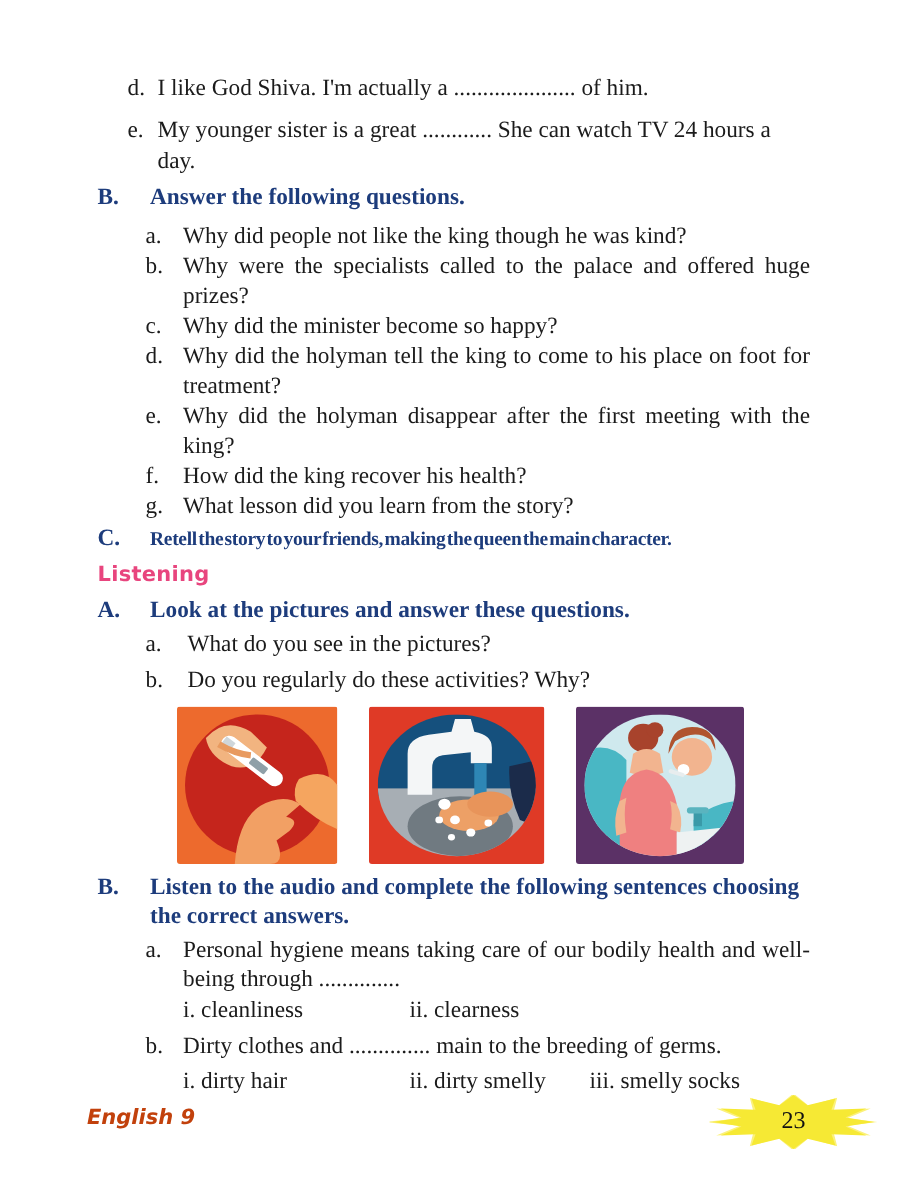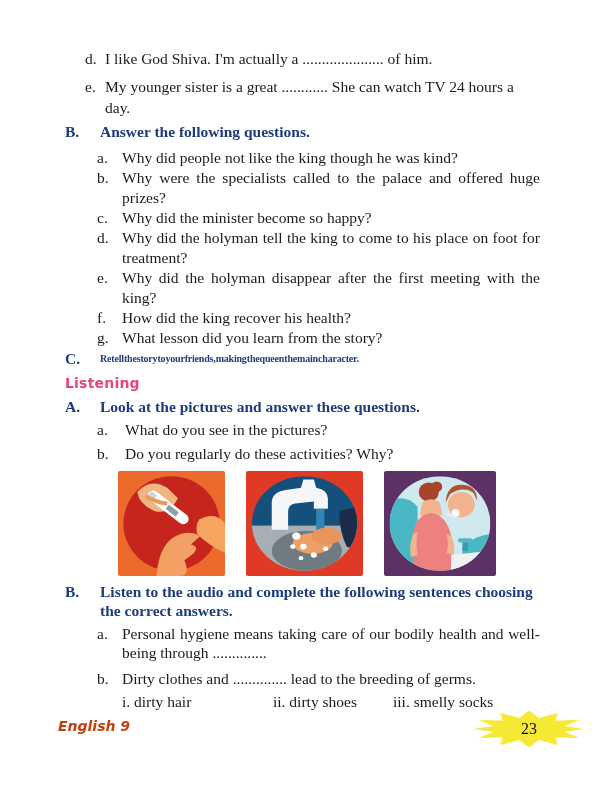--- a/index.html
+++ b/index.html
@@ -18,21 +18,21 @@
   .fill-item{margin-left:25px;line-height:21px;}
   .fill-item .lbl{flex:0 0 20px;}
   .fill-item .txt{flex:1;max-width:425px;}
   .q-item{margin-left:37px;line-height:20px;}
   .q-item .lbl{flex:0 0 25px;}
   .q-item .txt{flex:1;max-width:418px;text-align:justify;}
   .q-single .txt{text-align:left;}
   .heading-row{margin-left:5px;line-height:21px;font-weight:bold;color:#1d3c7c;}
   .heading-row .lbl{flex:0 0 35px;}
   .heading-row .txt{flex:1;max-width:440px;}
-  .condensed{white-space:nowrap;letter-spacing:-0.2px;word-spacing:-2.2px;font-size:10px;}
+  .condensed{white-space:nowrap;letter-spacing:-0.2px;word-spacing:-2.2px;font-size:13px;}
   .listening-heading{
     margin:4px 0 0 5px;
     font-family:"DejaVu Sans", sans-serif;
     font-weight:bold;font-size:14px;line-height:20px;
     color:#e8457e;letter-spacing:0.2px;
   }
   .pics-row{display:flex;margin:7px 0 0 58px;gap:21px;}
   .pic{height:105px;border-radius:2px;overflow:hidden;flex:0 0 auto;}
   .pic svg{display:block;width:100%;height:100%;}
   .pic1{width:107px;}
@@ -213,29 +213,31 @@
   <div class="row heading-row mt6 lb-title">
     <span class="lbl">B.</span>
     <span class="txt">Listen to the audio and complete the following sentences choosing the correct answers.</span>
   </div>
 
   <div class="row q-item lb-item mt4">
     <span class="lbl">a.</span>
     <span class="txt">Personal hygiene means taking care of our bodily health and well-being through ..............</span>
   </div>
   <div class="options" style="margin-top:2px;">
+    <span>i. cleanliness</span>
+    <span>ii. clearness</span>
   </div>
 
   <div class="row q-item lb-item mt5">
     <span class="lbl">b.</span>
-    <span class="txt">Dirty clothes and .............. lead to the breeding of germs.</span>
+    <span class="txt">Dirty clothes and .............. main to the breeding of germs.</span>
   </div>
   <div class="options mt4">
     <span>i. dirty hair</span>
-    <span>ii. dirty shoes</span>
+    <span>ii. dirty smelly</span>
     <span>iii. smelly socks</span>
   </div>
 
   <div class="footer">
     <span class="book-label">English 9</span>
     <div class="starburst">
       <svg viewBox="0 0 100 100" preserveAspectRatio="none">
         <polygon fill="#fbf17c" points="100,50 82,57 96,75 74,71 76,95 59,80 50,103 41,80 24,95 26,71 4,75 18,57 -3,50 18,43 4,25 26,29 24,5 41,20 50,-3 59,20 76,5 74,29 96,25 82,43"></polygon>
         <polygon fill="#f6e934" points="98,50 80.9,58.3 93.3,75 72.6,72.6 75,93.3 58.3,80.9 50,100 41.7,80.9 25,93.3 27.4,72.6 6.7,75 19.1,58.3 2,50 19.1,41.7 6.7,25 27.4,27.4 25,6.7 41.7,19.1 50,0 58.3,19.1 75,6.7 72.6,27.4 93.3,25 80.9,41.7"></polygon>
       </svg>

